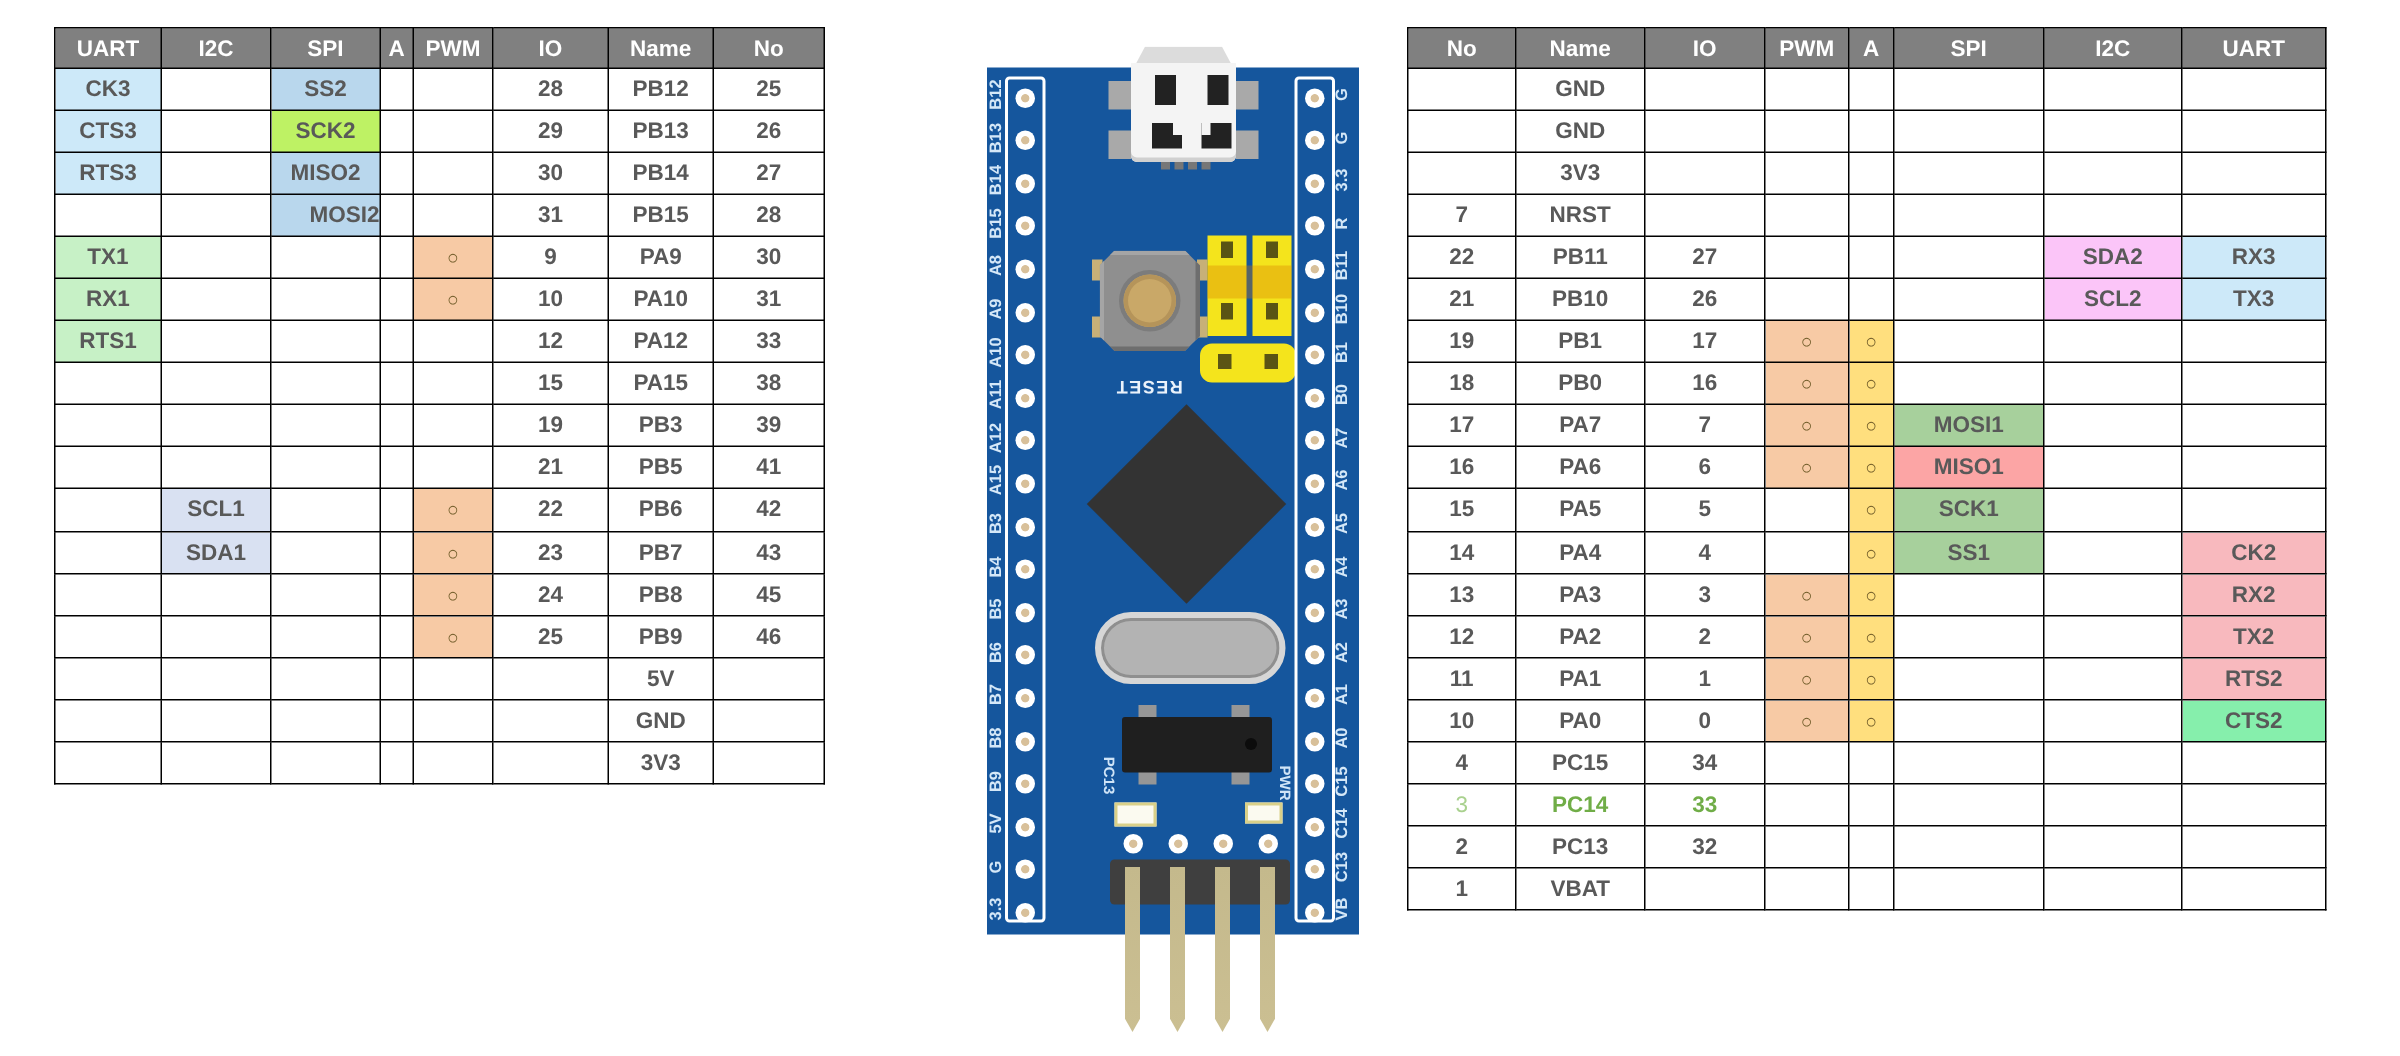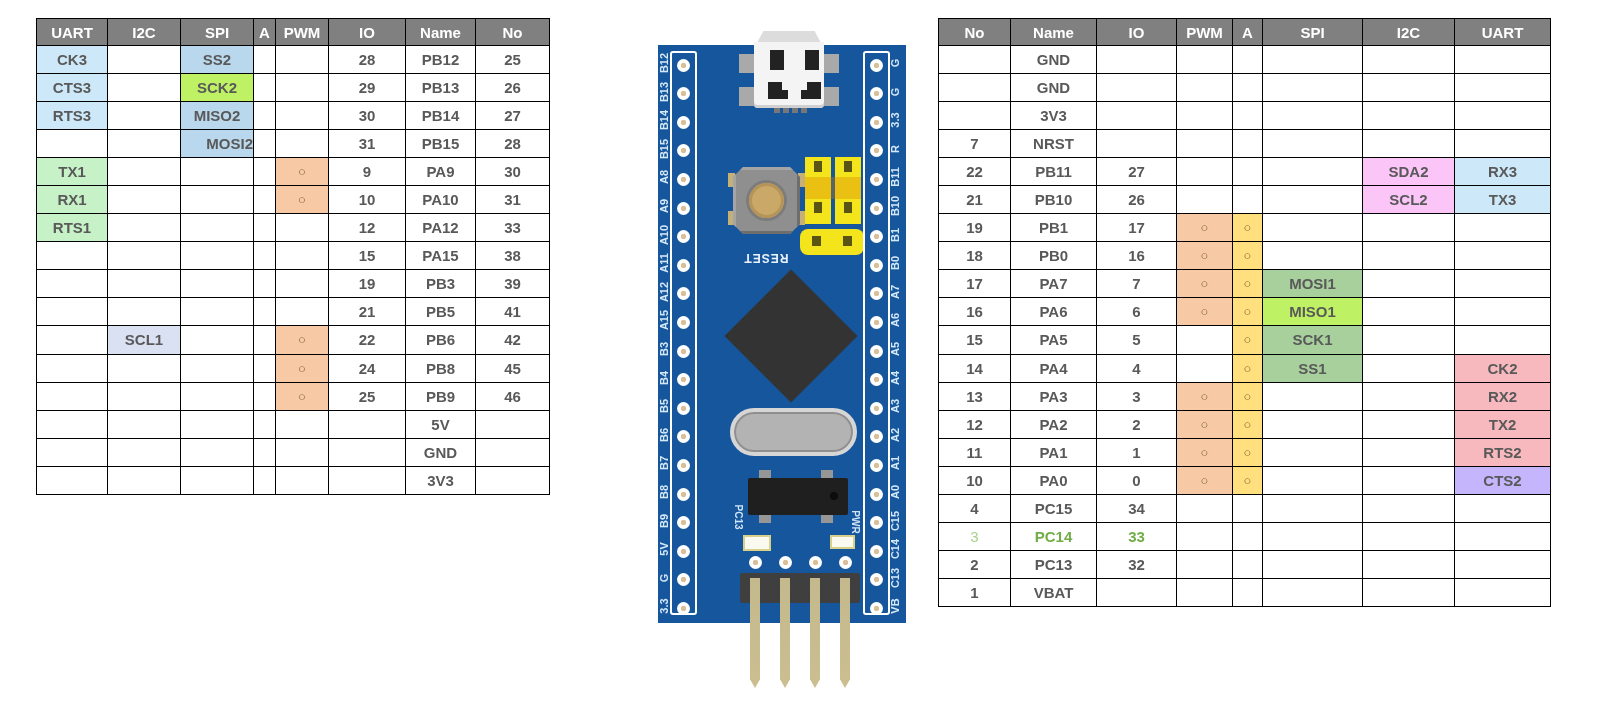--- a/index.html
+++ b/index.html
@@ -196,20 +196,30 @@
         </tr>
         <tr>
           <td></td>
           <td style="background: rgb(217, 225, 242);">SCL1</td>
           <td></td>
           <td></td>
           <td class="circ" style="background: rgb(247, 202, 165);">○</td>
           <td>22</td>
           <td>PB6</td>
           <td>42</td>
+        </tr>
+        <tr>
+          <td></td>
+          <td style="background: rgb(217, 225, 242);">SDA1</td>
+          <td></td>
+          <td></td>
+          <td class="circ" style="background: rgb(247, 202, 165);">○</td>
+          <td>23</td>
+          <td>PB7</td>
+          <td>43</td>
         </tr>
         <tr>
           <td></td>
           <td></td>
           <td></td>
           <td></td>
           <td class="circ" style="background: rgb(247, 202, 165);">○</td>
           <td>24</td>
           <td>PB8</td>
           <td>45</td>
@@ -521,21 +531,21 @@
           <td style="background: rgb(167, 208, 156);">MOSI1</td>
           <td></td>
           <td></td>
         </tr>
         <tr>
           <td>16</td>
           <td>PA6</td>
           <td>6</td>
           <td class="circ" style="background: rgb(247, 202, 165);">○</td>
           <td class="circ" style="background: rgb(255, 223, 126);">○</td>
-          <td style="background: #bef264;">MISO1</td>
+          <td style="background: #fca5a5;">MISO1</td>
           <td></td>
           <td></td>
         </tr>
         <tr>
           <td>15</td>
           <td>PA5</td>
           <td>5</td>
           <td></td>
           <td class="circ" style="background: rgb(255, 223, 126);">○</td>
           <td style="background: rgb(167, 208, 156);">SCK1</td>
@@ -583,21 +593,21 @@
           <td style="background: rgb(248, 185, 190);">RTS2</td>
         </tr>
         <tr>
           <td>10</td>
           <td>PA0</td>
           <td>0</td>
           <td class="circ" style="background: rgb(247, 202, 165);">○</td>
           <td class="circ" style="background: rgb(255, 223, 126);">○</td>
           <td></td>
           <td></td>
-          <td style="background: #c4b5fd;">CTS2</td>
+          <td style="background: #86efac;">CTS2</td>
         </tr>
         <tr>
           <td>4</td>
           <td>PC15</td>
           <td>34</td>
           <td></td>
           <td></td>
           <td></td>
           <td></td>
           <td></td>

